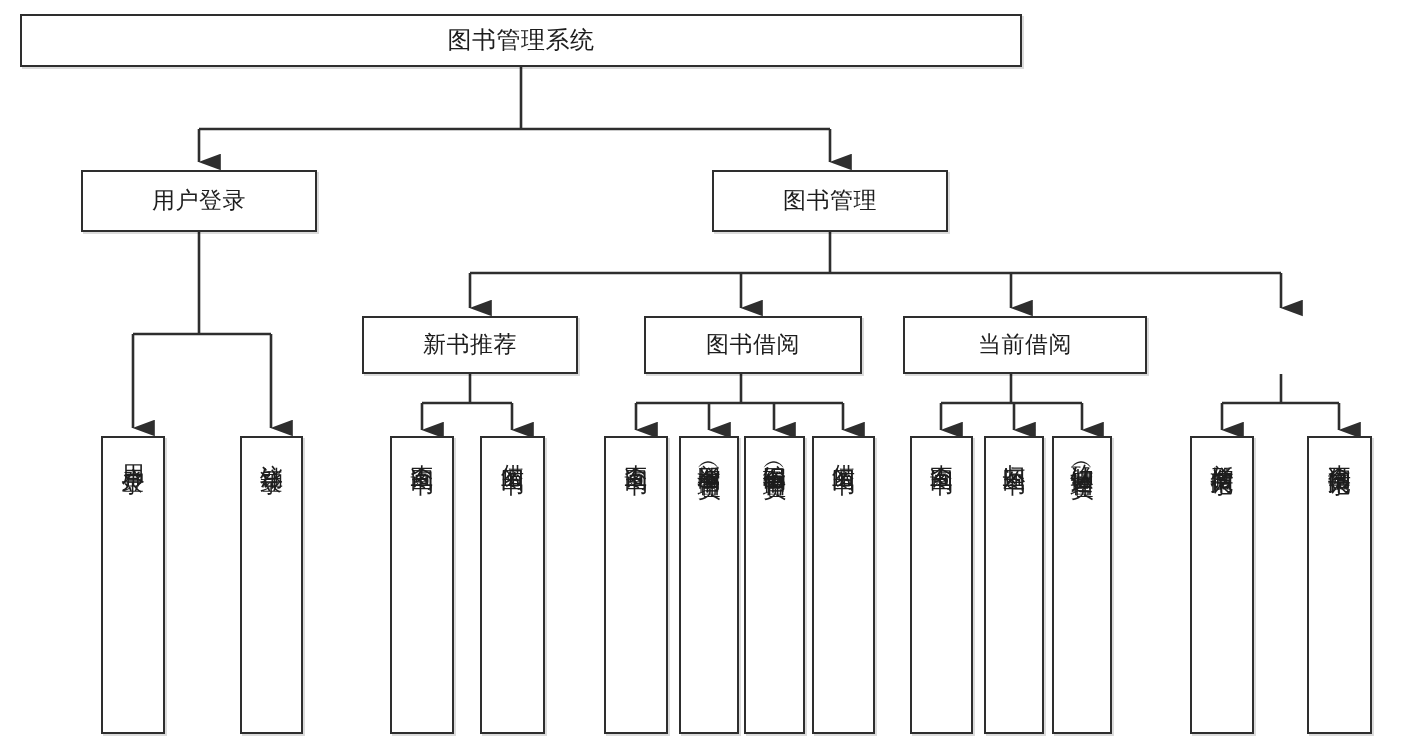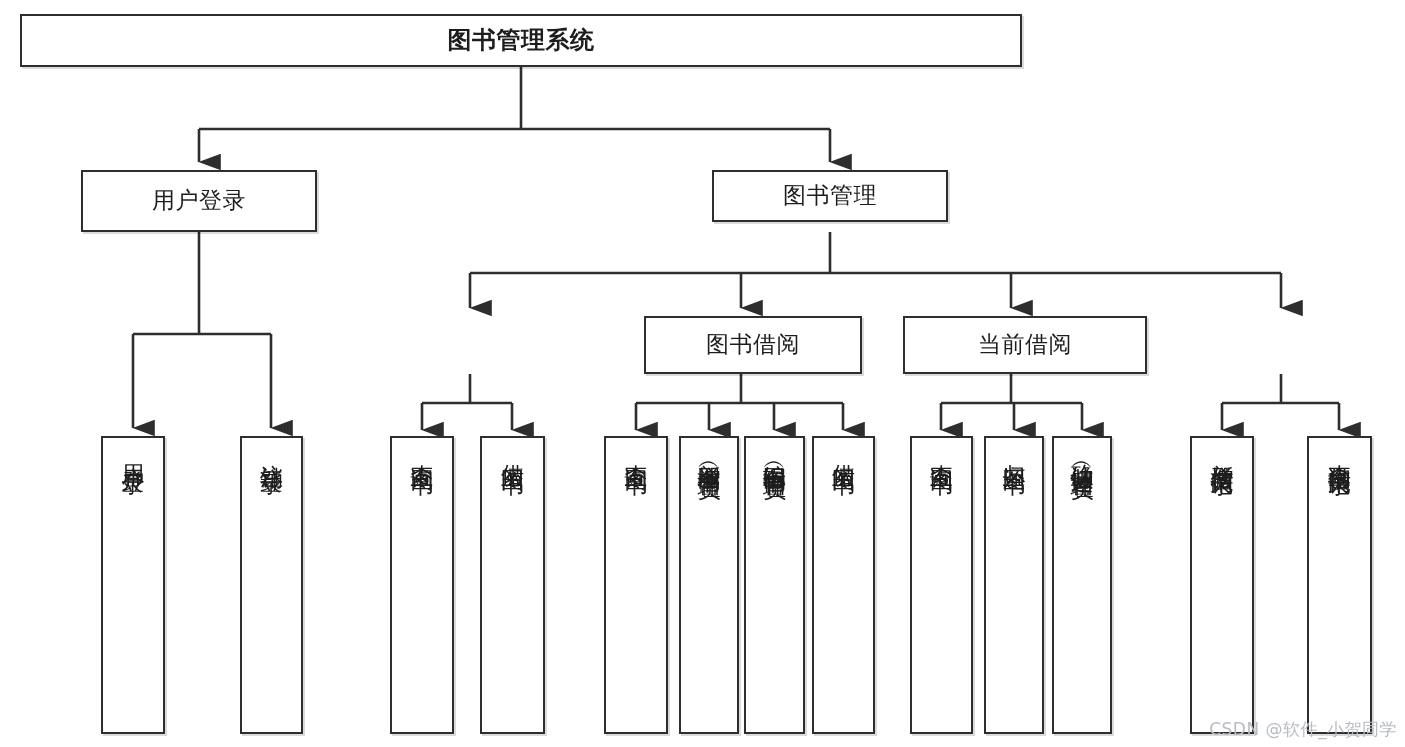--- a/index.html
+++ b/index.html
@@ -122,31 +122,34 @@
       <path d="M1014,403 L1014,430" marker-end="url(#arrowhead)"></path>
       <path d="M1082,403 L1082,430" marker-end="url(#arrowhead)"></path>
 
       <path d="M1281,374 L1281,403"></path>
       <path d="M1222,403 L1339,403"></path>
       <path d="M1222,403 L1222,430" marker-end="url(#arrowhead)"></path>
       <path d="M1339,403 L1339,430" marker-end="url(#arrowhead)"></path>
     </g>
   </svg>
 
-  <div class="node root horizontal" style="left:20px; top:14px; width:1002px; height:53px;font-weight:bold;">
+  <div class="node root horizontal" style="left:20px; top:14px; width:1002px; height:53px;">
     <span class="node-label">图书管理系统</span>
   </div>
 
   <div class="node horizontal" style="left:81px; top:170px; width:236px; height:62px;">
     <span class="node-label">用户登录</span>
   </div>
-  <div class="node horizontal" style="left:712px; top:170px; width:236px; height:52px;">
+  <div class="node horizontal" style="left:712px; top:170px; width:236px; height:62px;">
     <span class="node-label">图书管理</span>
   </div>
 
+  <div class="node horizontal" style="left:362px; top:316px; width:216px; height:58px;">
+    <span class="node-label">新书推荐</span>
+  </div>
   <div class="node horizontal" style="left:644px; top:316px; width:218px; height:58px;">
     <span class="node-label">图书借阅</span>
   </div>
   <div class="node horizontal" style="left:903px; top:316px; width:244px; height:58px;">
     <span class="node-label">当前借阅</span>
   </div>
 
   <div class="node vertical" style="left:101px; top:436px; width:64px; height:298px;">
     <span class="node-label">用户登录</span>
   </div>
@@ -184,15 +187,14 @@
     <span class="node-label">确认归还（管理员）</span>
   </div>
 
   <div class="node vertical tall" style="left:1190px; top:436px; width:64px; height:298px;">
     <span class="node-label">新增借阅记录</span>
   </div>
   <div class="node vertical tall" style="left:1307px; top:436px; width:65px; height:298px;">
     <span class="node-label">查询借阅记录</span>
   </div>
 
-  <div class="watermark">CSDN @软件_小贺同学</div>
 
 </div>
 
 </body></html>

